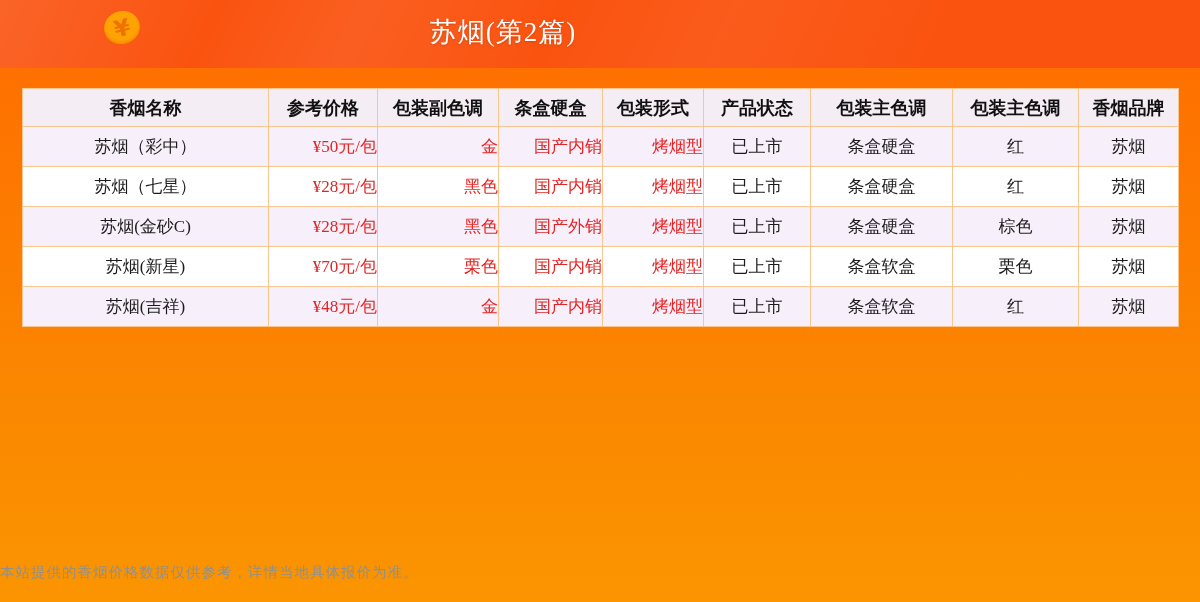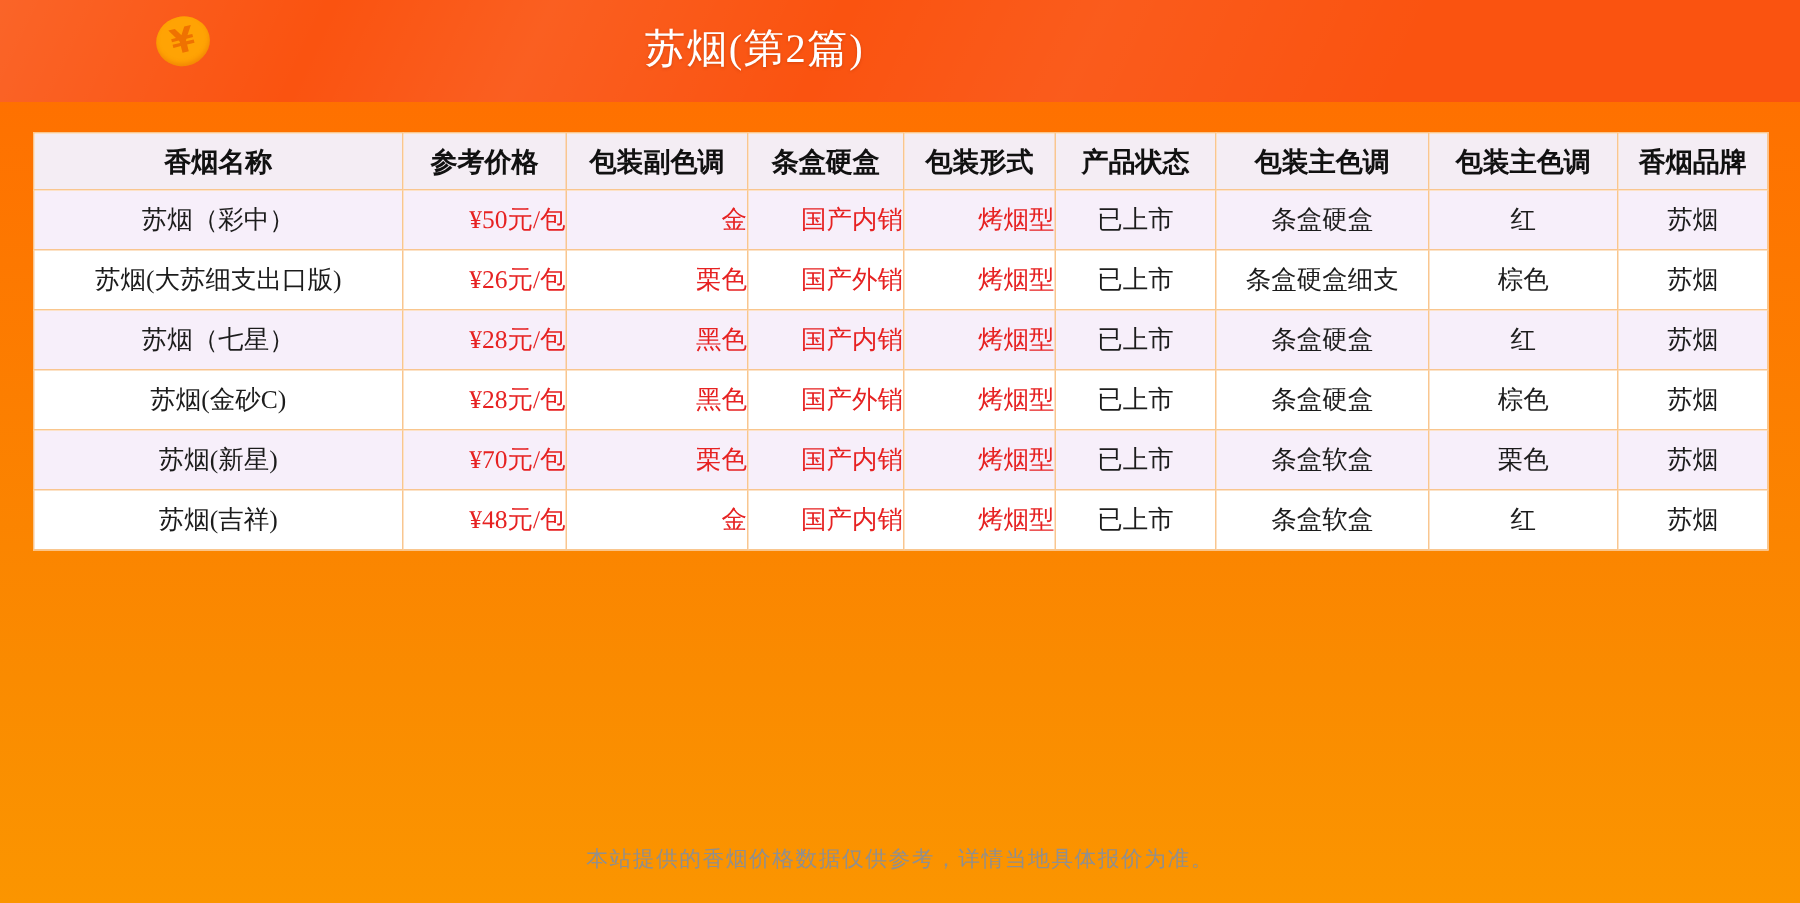--- a/index.html
+++ b/index.html
@@ -49,21 +49,21 @@
     background: #f4edf4;
     margin-top: 44px;
   }
   .price-table td { height: 40px; font-size: 17px; color: #1c1c1c; }
   .price-table tbody tr:nth-child(odd) td { background: #f7effa; }
   .price-table tbody tr:nth-child(even) td { background: #ffffff; }
   .price-table td.red { color: #e62222; text-align: right; }
 
   .footer-note {
     position: absolute; left: 0; top: 563px; width: 1200px;
-    text-align: center; font-size: 14.5px; color: #8f8f8f;
+    font-size: 14.5px; color: #8f8f8f;
     letter-spacing: 1px;
   }
 </style>
 </head>
 <body>
 
 <div class="top-band">
   <div class="coin">
     <span>¥</span>
   </div>
@@ -98,31 +98,20 @@
   <tbody>
       <tr>
         <td>苏烟（彩中）</td>
         <td class="red">¥50元/包</td>
         <td class="red">金</td>
         <td class="red">国产内销</td>
         <td class="red">烤烟型</td>
         <td>已上市</td>
         <td>条盒硬盒</td>
         <td>红</td>
-        <td>苏烟</td>
-      </tr>
-      <tr>
-        <td>苏烟(大苏细支出口版)</td>
-        <td class="red">¥26元/包</td>
-        <td class="red">栗色</td>
-        <td class="red">国产外销</td>
-        <td class="red">烤烟型</td>
-        <td>已上市</td>
-        <td>条盒硬盒细支</td>
-        <td>棕色</td>
         <td>苏烟</td>
       </tr>
       <tr>
         <td>苏烟（七星）</td>
         <td class="red">¥28元/包</td>
         <td class="red">黑色</td>
         <td class="red">国产内销</td>
         <td class="red">烤烟型</td>
         <td>已上市</td>
         <td>条盒硬盒</td>

